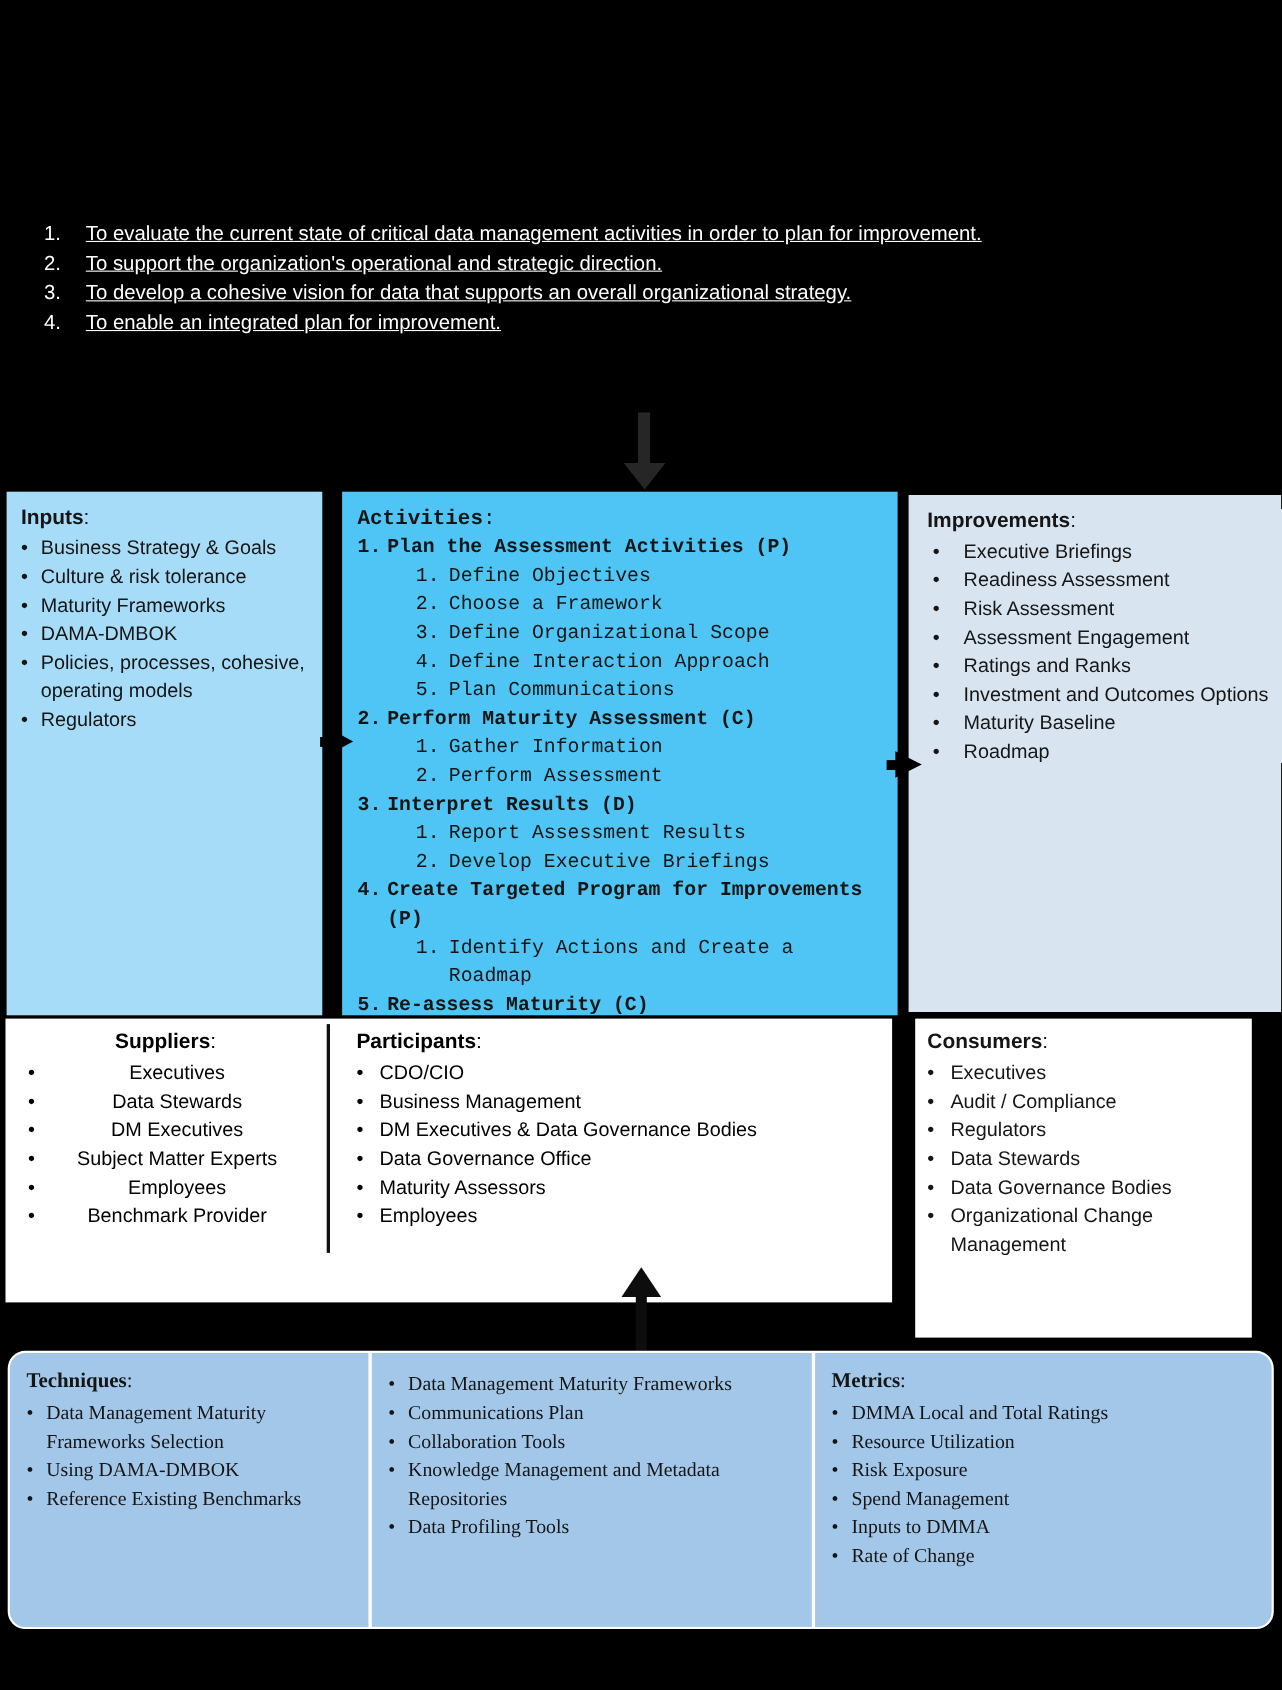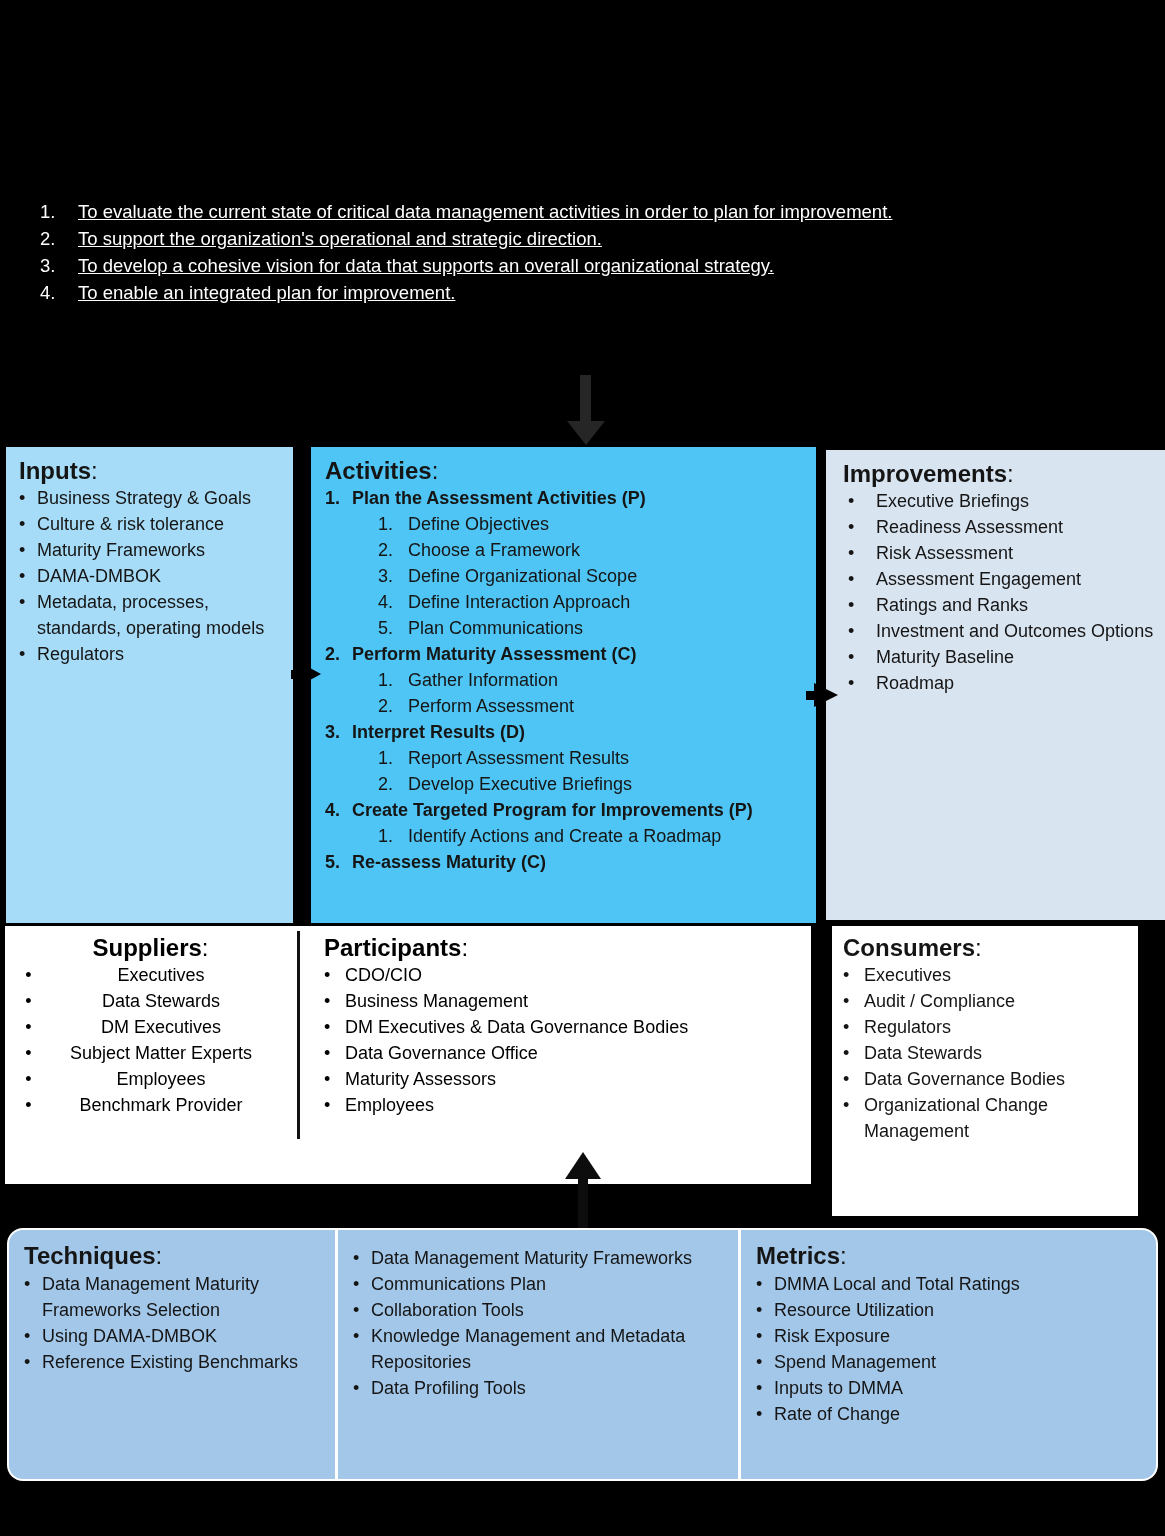--- a/index.html
+++ b/index.html
@@ -22,24 +22,24 @@
   .goals{position:absolute;left:40px;top:198px;width:1000px;color:var(--goals-text);}
   .goals-heading{font-size:20px;font-weight:bold;margin-bottom:7px;}
   .goals-heading .colon{font-weight:normal;}
   .goals-list{margin:0;padding:0;list-style:none;}
   .goals-list li{display:flex;line-height:27px;font-size:18.5px;}
   .goals-list .num{width:38px;flex:none;}
   .goals-list .txt{flex:1;text-decoration:underline;}
 
   
   .box{position:absolute;color:var(--text);}
-  .box-heading{font-size:24px;font-weight:bold;line-height:26px;}
+  .box-heading{font-size:19px;font-weight:bold;line-height:26px;}
   .box-heading .colon{font-weight:normal;}
   .inputs-box{left:6px;top:447px;width:287px;height:476px;background:var(--inputs-bg);padding:11px 10px 0 13px;box-sizing:border-box;}
-  .activities-box{left:311px;top:447px;width:505px;height:476px;background:var(--activities-bg);padding:11px 10px 0 14px;box-sizing:border-box;}
+  .activities-box{left:311px;top:447px;width:505px;height:476px;background:var(--activities-bg);padding:11px 10px 0 14px;box-sizing:border-box;font-family:Liberation Mono, monospace;}
   .deliverables-box{left:826px;top:450px;width:339px;height:470px;background:var(--deliverables-bg);padding:11px 8px 0 17px;box-sizing:border-box;}
 
   
   ul.blist{margin:1px 0 0 0;padding:0;list-style:none;}
   ul.blist li{display:flex;line-height:26px;font-size:18px;}
   ul.blist .blt{width:18px;flex:none;}
   ul.blist .txt{flex:1;}
   ul.blist.wide-gap .blt{width:28px;margin-left:5px;}
   .white-panel ul.blist .blt{width:21px;}
   .bottom-col ul.blist{margin-top:2px;}
@@ -56,21 +56,21 @@
   .act-sub .stxt{flex:1;}
 
   
   .white-band{position:absolute;left:5px;top:926px;width:806px;height:258px;background:var(--panel-bg);}
   .suppliers-area{position:absolute;left:13px;top:9px;width:265px;text-align:center;}
   .participants-area{position:absolute;left:319px;top:9px;width:475px;}
   .band-divider{position:absolute;left:292px;top:5px;width:3px;height:208px;background:#111;}
   .consumers-box{left:832px;top:926px;width:306px;height:290px;background:var(--panel-bg);padding:9px 6px 0 11px;box-sizing:border-box;}
 
   
-  .bottom-row{position:absolute;left:7px;top:1228px;width:1151px;height:253px;background:#fff;border-radius:16px;display:flex;gap:3px;padding:2px;box-sizing:border-box;}
+  .bottom-row{position:absolute;left:7px;top:1228px;width:1151px;height:253px;background:#fff;border-radius:16px;display:flex;gap:3px;padding:2px;box-sizing:border-box;font-family:Liberation Serif, serif;}
   .bottom-col{background:var(--bottom-bg);color:var(--text);padding:13px 10px 0 15px;box-sizing:border-box;}
   .bottom-col.first{flex:0 0 326px;border-radius:14px 0 0 14px;}
   .bottom-col.mid{flex:0 0 400px;}
   .bottom-col.last{flex:1;border-radius:0 14px 14px 0;}
 
   
   .arr{position:absolute;}
   .arrow-down-shaft{left:580px;top:375px;width:11px;height:47px;background:var(--arrow-dim);}
   .arrow-down-head{left:567px;top:421px;width:0;height:0;border-left:19px solid transparent;border-right:19px solid transparent;border-top:24px solid var(--arrow-dim);}
   .arrow-right1-shaft{left:291px;top:670px;width:16px;height:9px;background:#000;}
@@ -123,21 +123,21 @@
         <li>
           <span class="blt">•</span>
           <span class="txt">Maturity Frameworks</span>
         </li>
         <li>
           <span class="blt">•</span>
           <span class="txt">DAMA-DMBOK</span>
         </li>
         <li>
           <span class="blt">•</span>
-          <span class="txt">Metadata, processes, standards, operating models</span>
+          <span class="txt">Policies, processes, cohesive, operating models</span>
         </li>
         <li>
           <span class="blt">•</span>
           <span class="txt">Regulators</span>
         </li>
       </ul>
   </div>
 
   <div class="box activities-box">
     <div class="box-heading"><span>Activities</span><span class="colon">:</span></div>

